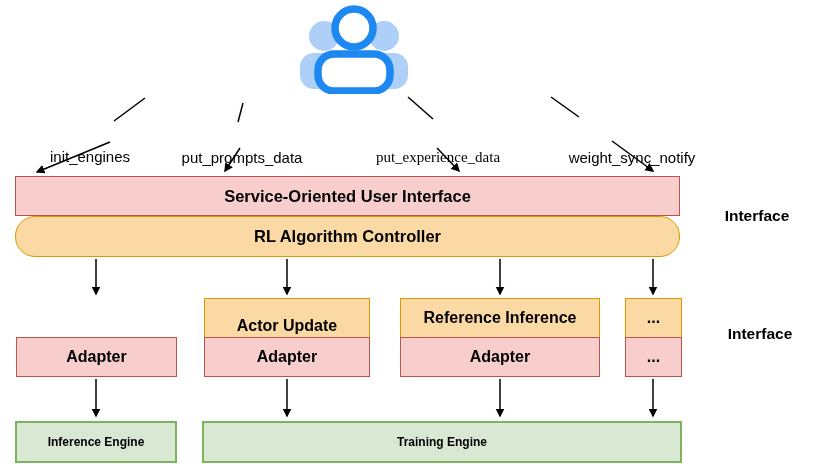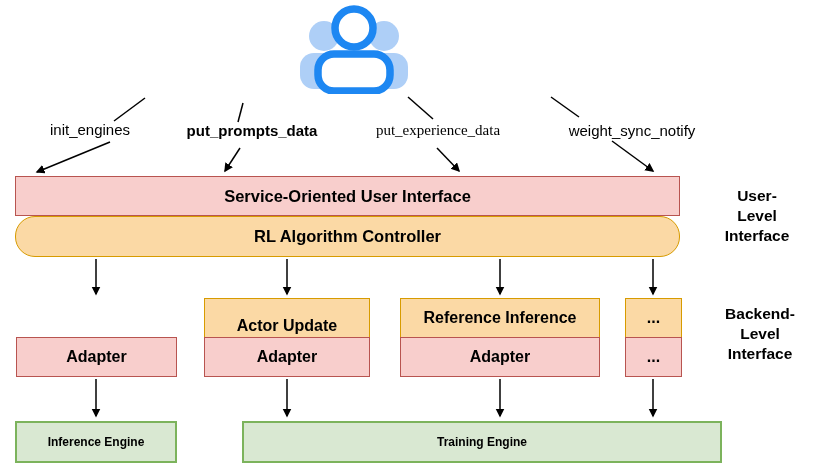--- a/index.html
+++ b/index.html
@@ -33,20 +33,21 @@
   .green  { background: var(--green_fill);  border: 2px   solid var(--green_stroke); }
   .bar-text   { font-size: 16.5px; }
   .cell-text  { font-size: 16px; }
   .engine-text{ font-size: 12px; }
   .api-label {
     position: absolute;
     transform: translateX(-50%);
     font-size: 15px;
     color: #000000;
     white-space: nowrap;
+    margin-top: 27px;
   }
   .side-label {
     position: absolute;
     transform: translate(-50%, -50%);
     font-size: 15.5px;
     font-weight: bold;
     text-align: center;
     line-height: 1.3;
     color: #000000;
   }
@@ -92,44 +93,42 @@
       <circle cx="26" cy="34" r="15" fill="var(--user_icon_light)"></circle>
       <rect x="2" y="51" width="48" height="36" rx="14" fill="var(--user_icon_light)"></rect>
       <circle cx="86" cy="34" r="15" fill="var(--user_icon_light)"></circle>
       <rect x="62" y="51" width="48" height="36" rx="14" fill="var(--user_icon_light)"></rect>
       <circle cx="56" cy="26" r="19" fill="#ffffff" stroke="var(--user_icon_blue)" stroke-width="7.5"></circle>
       <rect x="20" y="52" width="72" height="37" rx="16" fill="#ffffff" stroke="var(--user_icon_blue)" stroke-width="7.5"></rect>
     </g>
   </svg>
 
   <div class="api-label" style="left:90px;  top:121px;">init_engines</div>
-  <div class="api-label" style="left:252px; top:122px;font-weight:bold;">put_prompts_data</div>
+  <div class="api-label" style="left:242px; top:122px;">put_prompts_data</div>
   <div class="api-label" style="left:438px; top:122px;font-family:Liberation Serif, serif;">put_experience_data</div>
   <div class="api-label" style="left:632px; top:122px;text-align:center;">weight_sync_notify</div>
 
   <div class="box pink bar-text" style="left:15px; top:176px; width:665px; height:40px;">Service-Oriented User Interface</div>
   <div class="box orange bar-text" style="left:15px; top:216px; width:665px; height:41px;border-radius:20px;">RL Algorithm Controller</div>
 
   <div class="side-label" style="left:757px; top:216px;">
-    <span>User-Level</span>
     <span>Interface</span>
   </div>
 
   <div class="box pink cell-text" style="left:16px;  top:337px; width:161px; height:40px;">Adapter</div>
 
   <div class="box orange cell-text" style="left:204px; top:298px; width:166px; height:56px;">Actor Update</div>
   <div class="box pink cell-text" style="left:204px; top:337px; width:166px; height:40px;">Adapter</div>
 
   <div class="box orange cell-text" style="left:400px; top:298px; width:200px; height:40px;">Reference Inference</div>
   <div class="box pink cell-text" style="left:400px; top:337px; width:200px; height:40px;">Adapter</div>
 
   <div class="box orange cell-text" style="left:625px; top:298px; width:57px; height:40px;">...</div>
   <div class="box pink cell-text" style="left:625px; top:337px; width:57px; height:40px;">...</div>
 
   <div class="side-label" style="left:760px; top:334px;">
-    <span>Backend-Level</span>
     <span>Interface</span>
   </div>
 
   <div class="box green engine-text" style="left:15px;  top:421px; width:162px; height:42px;">Inference Engine</div>
-  <div class="box green engine-text" style="left:202px; top:421px; width:480px; height:42px;margin-left:40px;">Training Engine</div>
+  <div class="box green engine-text" style="left:202px; top:421px; width:480px; height:42px;">Training Engine</div>
 
 </div>
 
 </body></html>

